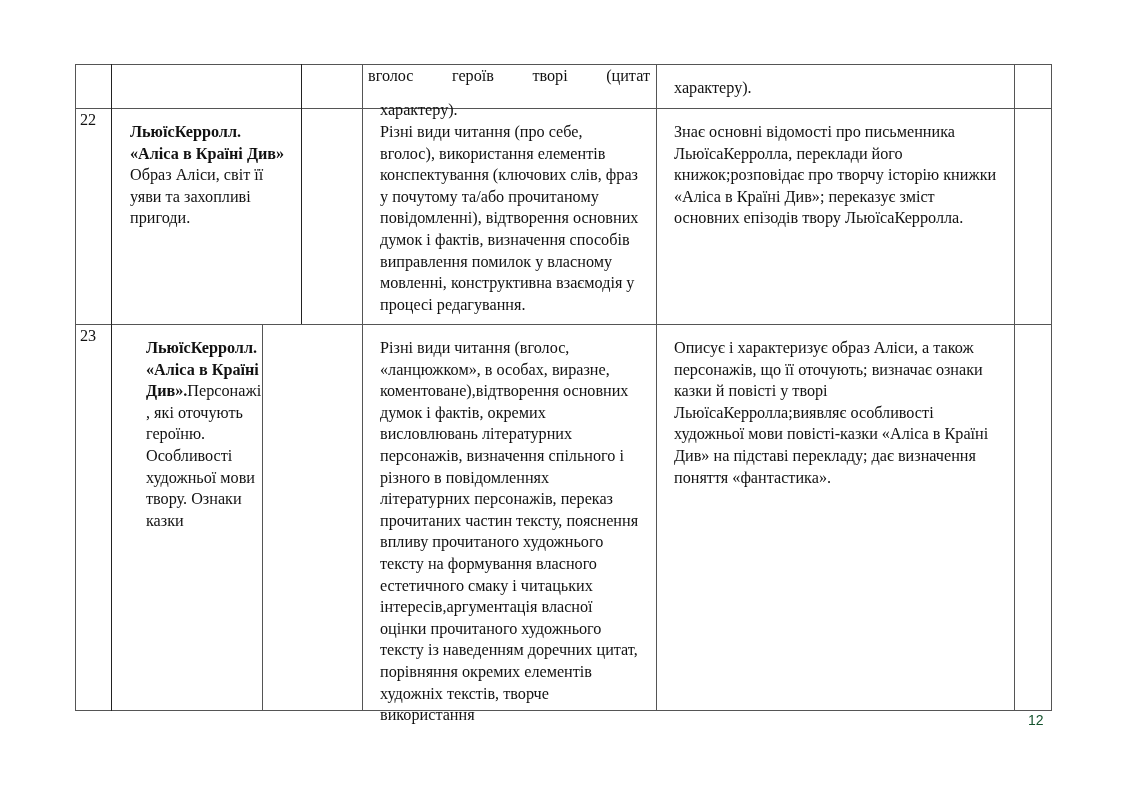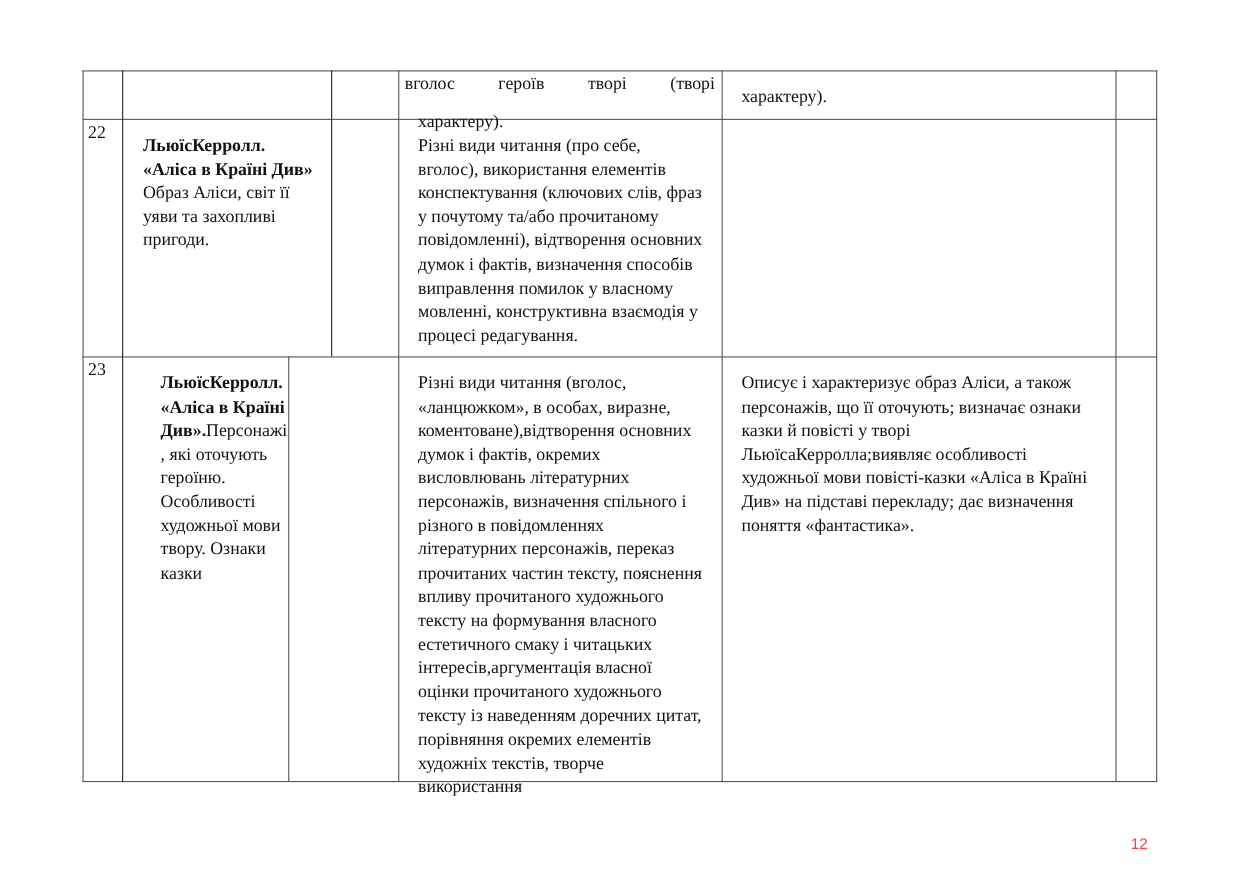--- a/index.html
+++ b/index.html
@@ -9,21 +9,21 @@
     .hline, .vline { position: absolute; background: #555; }
     .hline { height: 1px; }
     .vline { width: 1px; }
     .vline.dark { background: #222; }
     .cell { position: absolute; font-size: 16.2px; line-height: 21.6px; }
     .cell p { margin: 12px; }
     .bold { font-weight: bold; }
     .justify-line { display: flex; justify-content: space-between; }
     .num { font-size: 16.2px; }
     .page-number { position: absolute; left: 1028px; top: 712px; font-family: "Liberation Sans", "DejaVu Sans", sans-serif;
-                   font-size: 14px; color: #ef4444; margin-top: 47px; }
+                   font-size: 14px; color: #14532d; }
   </style>
 </head>
 <body>
 
 <div class="page">
 
   <div>
 
     <div class="hline" style="left:75px; top:64px; width:977px;"></div>
     <div class="hline" style="left:75px; top:108px; width:977px;"></div>
@@ -39,36 +39,39 @@
 
     <div class="vline dark" style="left:301px; top:64px; height:260px;"></div>
     <div class="vline" style="left:262px; top:324px; height:386px;"></div>
   </div>
 
   <div class="cell" style="left:368px; top:66px; width:282px;">
     <div class="justify-line">
       <span>вголос</span>
       <span>героїв</span>
       <span>творі</span>
-      <span>(творі</span>
+      <span>(цитат</span>
     </div>
     <p>характеру).</p>
   </div>
   <div class="cell" style="left:662px; top:66px; width:348px;">
     <p>характеру).</p>
   </div>
 
   <div class="cell num" style="left:80px; top:110px; width:30px;">
     <span>22</span>
   </div>
   <div class="cell" style="left:368px; top:110px; width:284px;">
     <p>Різні види читання (про себе, вголос), використання елементів конспектування (ключових слів, фраз у почутому та/або прочитаному повідомленні), відтворення основних думок і фактів, визначення способів виправлення помилок у власному мовленні, конструктивна взаємодія у процесі редагування.</p>
   </div>
   <div class="cell" style="left:118px; top:110px; width:180px;">
     <p><span class="bold">ЛьюїсКерролл. «Аліса в Країні Див»</span><span> Образ Аліси, світ її уяви та захопливі пригоди.</span></p>
+  </div>
+  <div class="cell" style="left:662px; top:110px; width:348px;">
+    <p>Знає основні відомості про письменника ЛьюїсаКерролла, переклади його книжок;розповідає про творчу історію книжки «Аліса в Країні Див»; переказує зміст основних епізодів твору ЛьюїсаКерролла.</p>
   </div>
 
   <div class="cell num" style="left:80px; top:326px; width:30px;">
     <span>23</span>
   </div>
   <div class="cell" style="left:134px; top:326px; width:140px;">
     <p><span class="bold">ЛьюїсКерролл. «Аліса в Країні Див».</span><span>Персонажі , які оточують героїню. Особливості художньої мови твору. Ознаки казки</span></p>
   </div>
   <div class="cell" style="left:368px; top:326px; width:284px;">
     <p>Різні види читання (вголос, «ланцюжком», в особах, виразне, коментоване),відтворення основних думок і фактів, окремих висловлювань літературних персонажів, визначення спільного і різного в повідомленнях літературних персонажів, переказ прочитаних частин тексту, пояснення впливу прочитаного художнього тексту на формування власного естетичного смаку і читацьких інтересів,аргументація власної оцінки прочитаного художнього тексту із наведенням доречних цитат, порівняння окремих елементів художніх текстів, творче використання</p>

